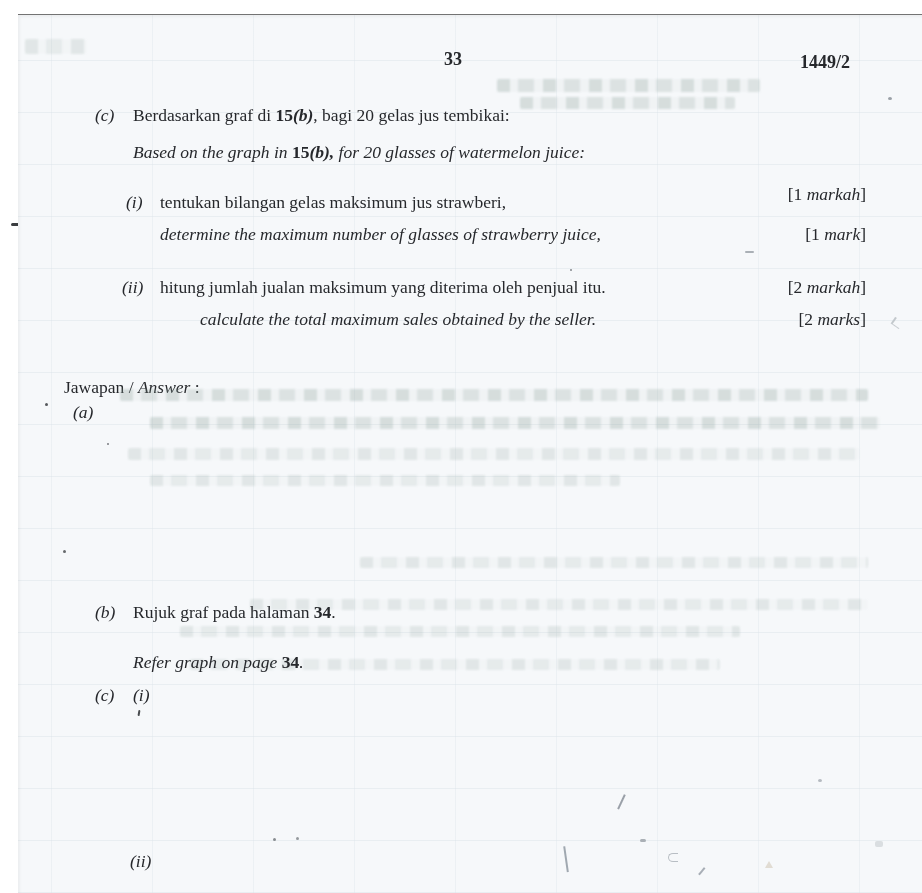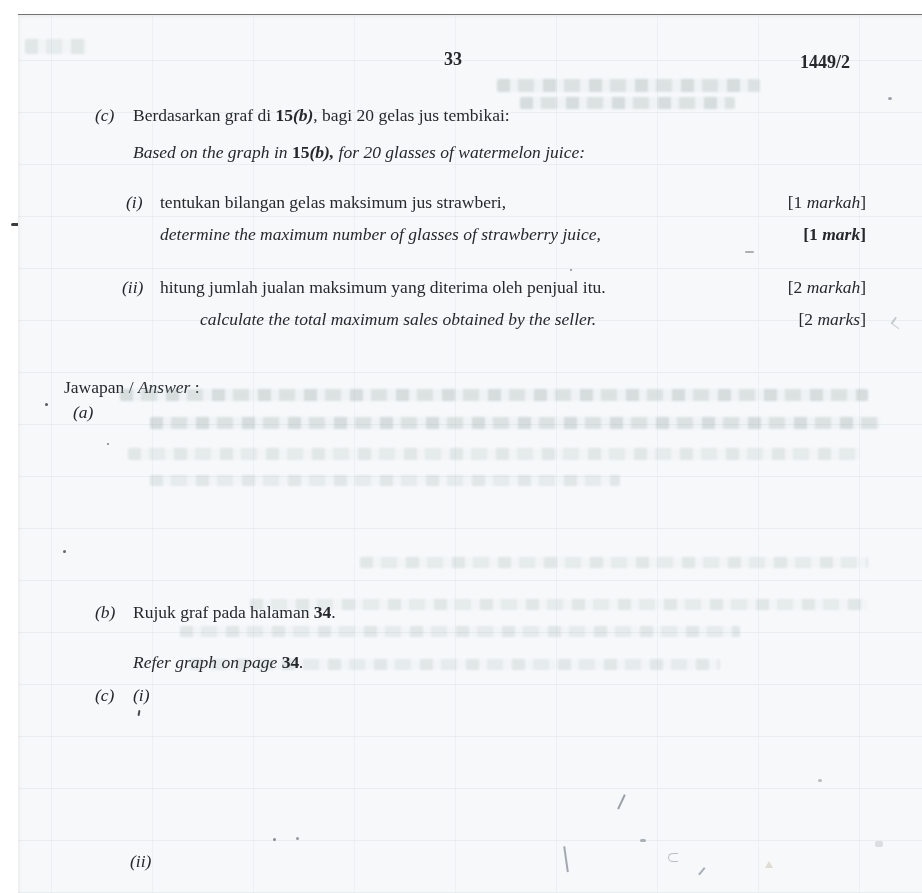--- a/index.html
+++ b/index.html
@@ -55,23 +55,23 @@
   <div class="smudge" style="left:479px;top:64px;width:263px;height:13px;"></div>
   <div class="smudge" style="left:502px;top:82px;width:215px;height:12px;"></div>
   <div class="smudge soft" style="left:7px;top:24px;width:62px;height:15px;"></div>
 
   <div class="line plabel" style="left:77px;top:89px;">(c)</div>
   <div class="line" style="left:115px;top:89px;"><span>Berdasarkan graf di </span><span class="b">15</span><span class="bi">(b)</span><span>, bagi 20 gelas jus tembikai:</span></div>
   <div class="line" style="left:115px;top:126px;"><span class="i">Based on the graph in </span><span class="b">15</span><span class="bi">(b),</span><span class="i"> for 20 glasses of watermelon juice:</span></div>
 
   <div class="line plabel" style="left:108px;top:176px;">(i)</div>
   <div class="line" style="left:142px;top:176px;"><span>tentukan bilangan gelas maksimum jus strawberi,</span></div>
-  <div class="marks" style="top:176px;"><span>[1 </span><span class="i">markah</span><span>]</span></div>
+  <div class="marks" style="top:168px;"><span>[1 </span><span class="i">markah</span><span>]</span></div>
   <div class="line" style="left:142px;top:208px;"><span class="i">determine the maximum number of glasses of strawberry juice,</span></div>
-  <div class="marks" style="top:208px;font-weight:bold;"><span>[1 </span><span class="i">mark</span><span>]</span></div>
+  <div class="marks" style="top:208px;"><span>[1 </span><span class="i">mark</span><span>]</span></div>
 
   <div class="line plabel" style="left:104px;top:261px;">(ii)</div>
   <div class="line" style="left:142px;top:261px;"><span>hitung jumlah jualan maksimum yang diterima oleh penjual itu.</span></div>
   <div class="marks" style="top:261px;"><span>[2 </span><span class="i">markah</span><span>]</span></div>
   <div class="line" style="left:142px;top:293px;margin-left:40px;"><span class="i">calculate the total maximum sales obtained by the seller.</span></div>
   <div class="marks" style="top:293px;"><span>[2 </span><span class="i">marks</span><span>]</span></div>
 
   <div class="line" style="left:46px;top:341px;margin-top:20px;"><span>Jawapan / </span><span class="i">Answer</span><span> :</span></div>
   <div class="line plabel" style="left:55px;top:386px;">(a)</div>
 

